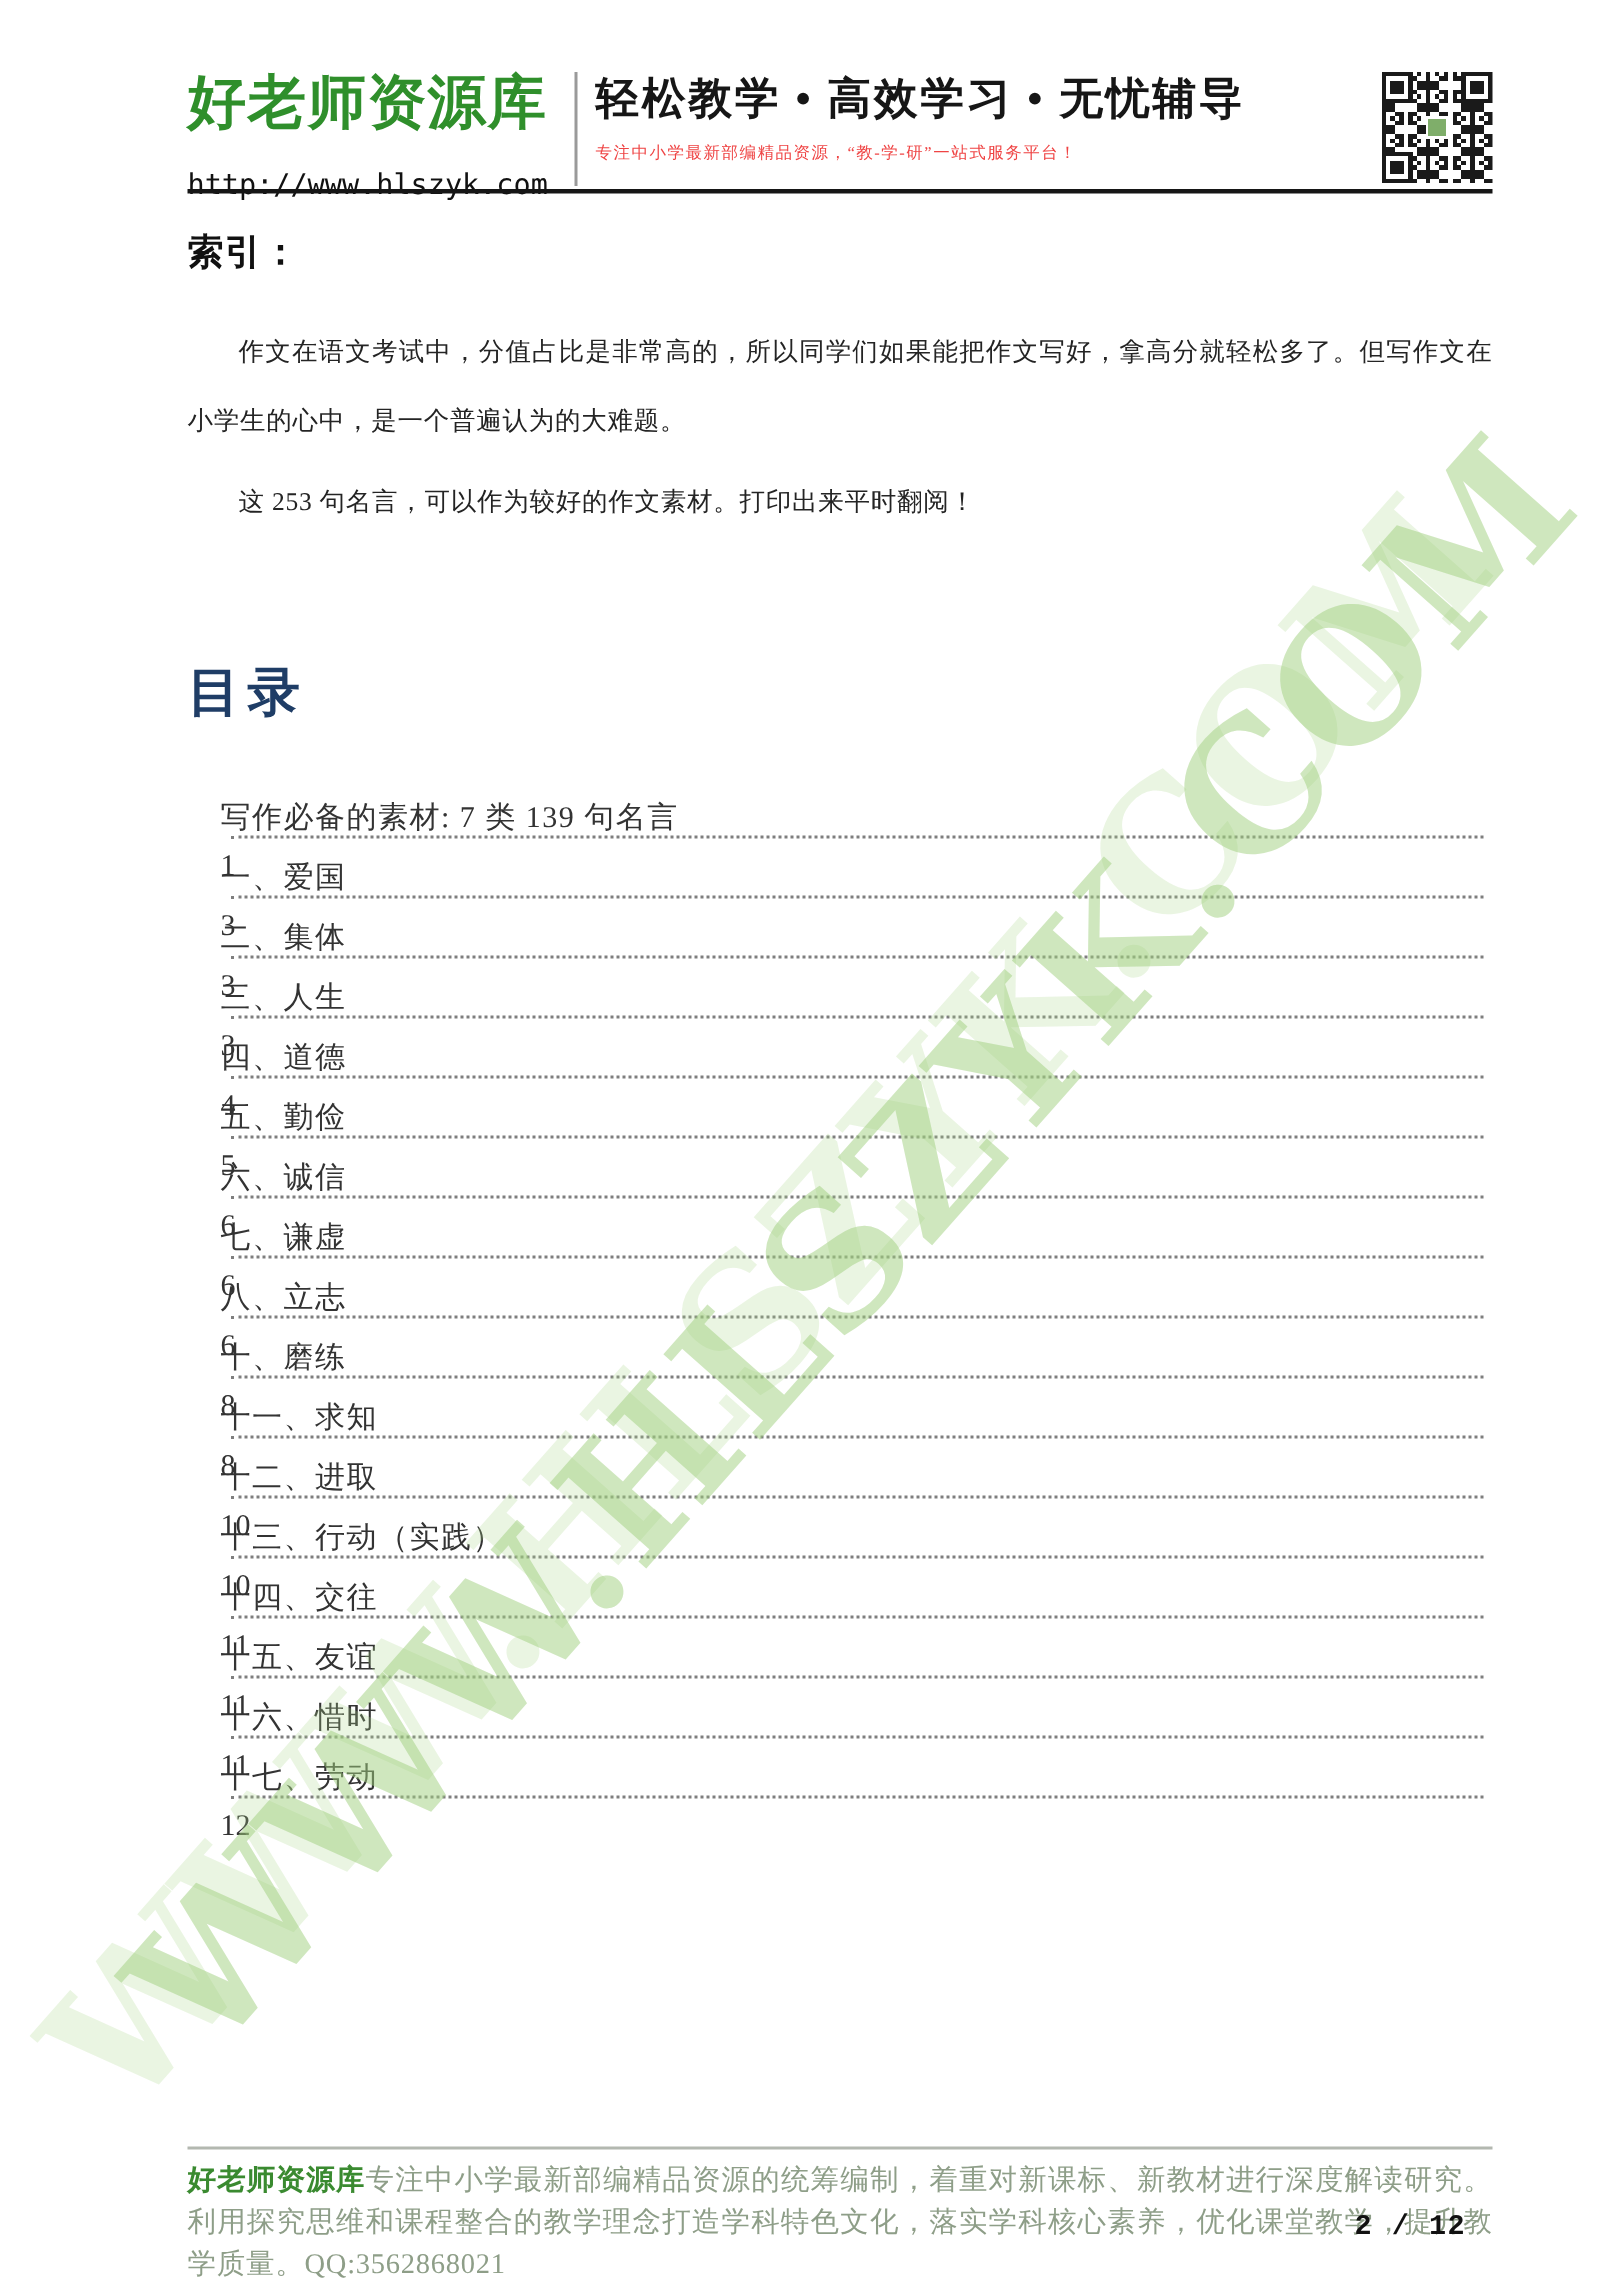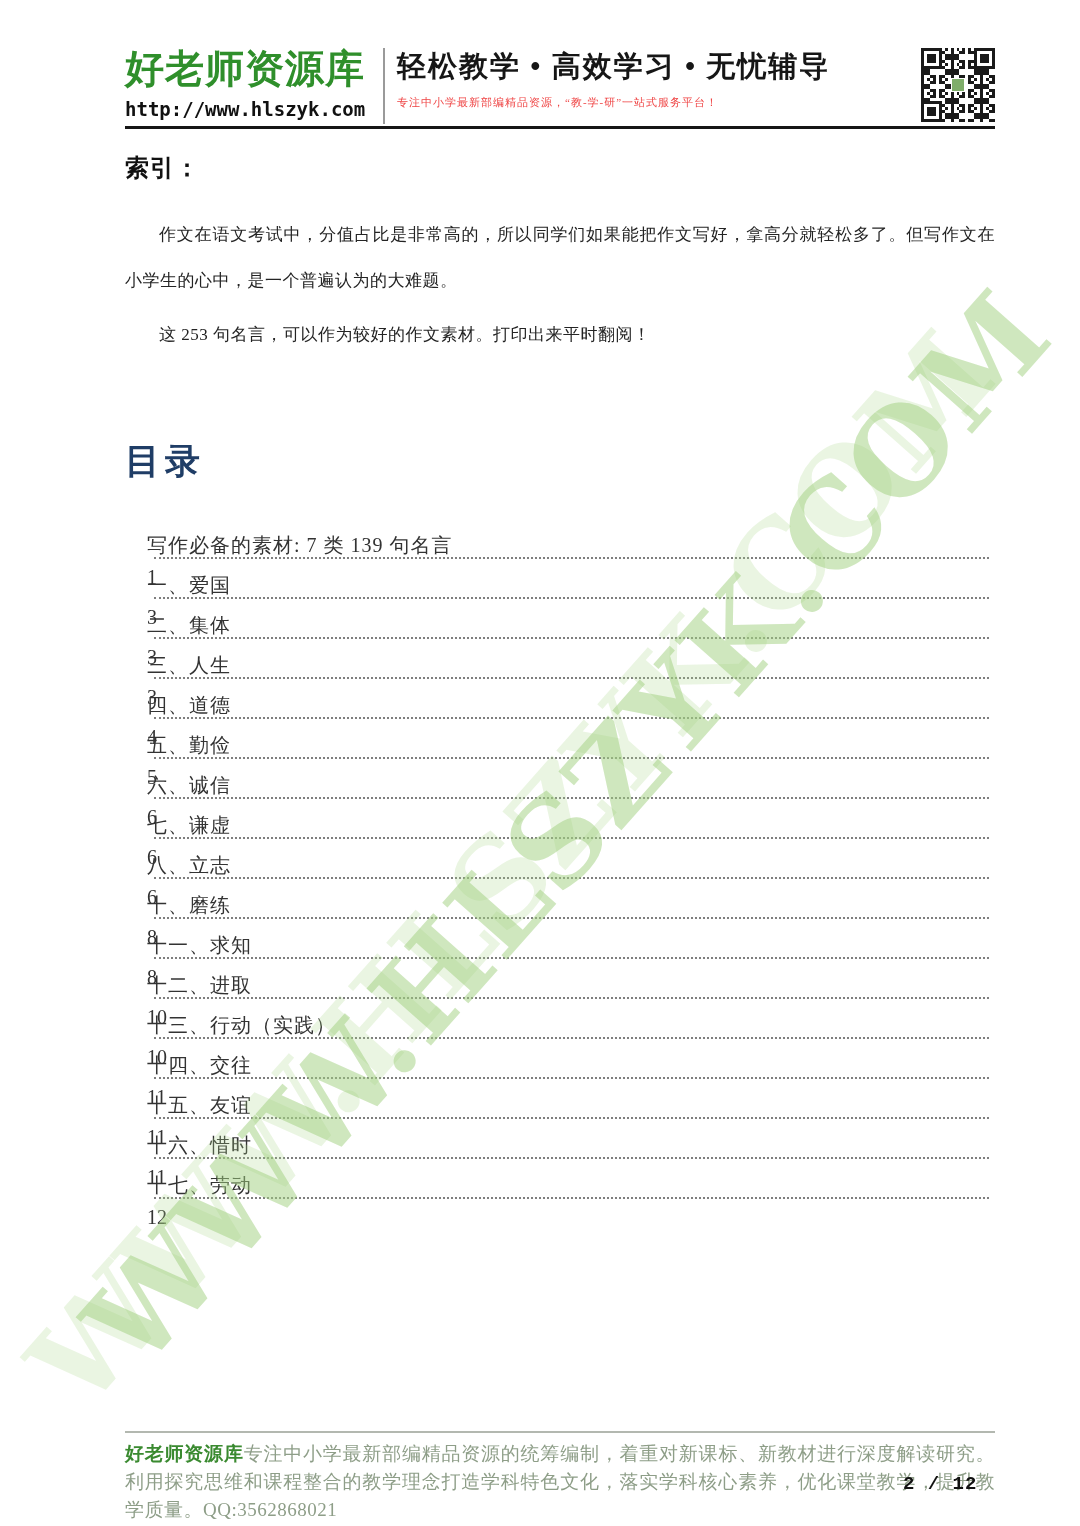--- a/index.html
+++ b/index.html
@@ -17,22 +17,22 @@
     display:flex;align-items:stretch;z-index:2;
   }
   .logo-block{width:248px;flex:0 0 auto;}
   .logo{
     font-family:"Liberation Sans","DejaVu Sans",sans-serif;
     font-weight:bold;font-size:39px;line-height:46px;color:#2f8f2b;
     letter-spacing:1px;white-space:nowrap;
   }
   .url{
     font-family:"DejaVu Sans Mono","Liberation Mono",monospace;
-    font-weight:bold;font-size:19px;line-height:24px;color:#111;
-    margin-top:5px;white-space:nowrap;
+    font-weight:normal;font-size:19px;line-height:24px;color:#111;
+    margin-top:19px;white-space:nowrap;
   }
   .v-divider{width:2px;background:#9a9a9a;margin:2px 12px 0 10px;flex:0 0 auto;}
   .tagline-block{flex:1 1 auto;min-width:0;padding-top:2px;}
   .tagline{
     font-weight:bold;font-size:29px;line-height:36px;color:#161616;
     letter-spacing:2px;white-space:nowrap;
   }
   .subtitle{
     font-size:11px;line-height:22px;color:#ef4444;margin-top:7px;
     letter-spacing:1px;white-space:nowrap;

